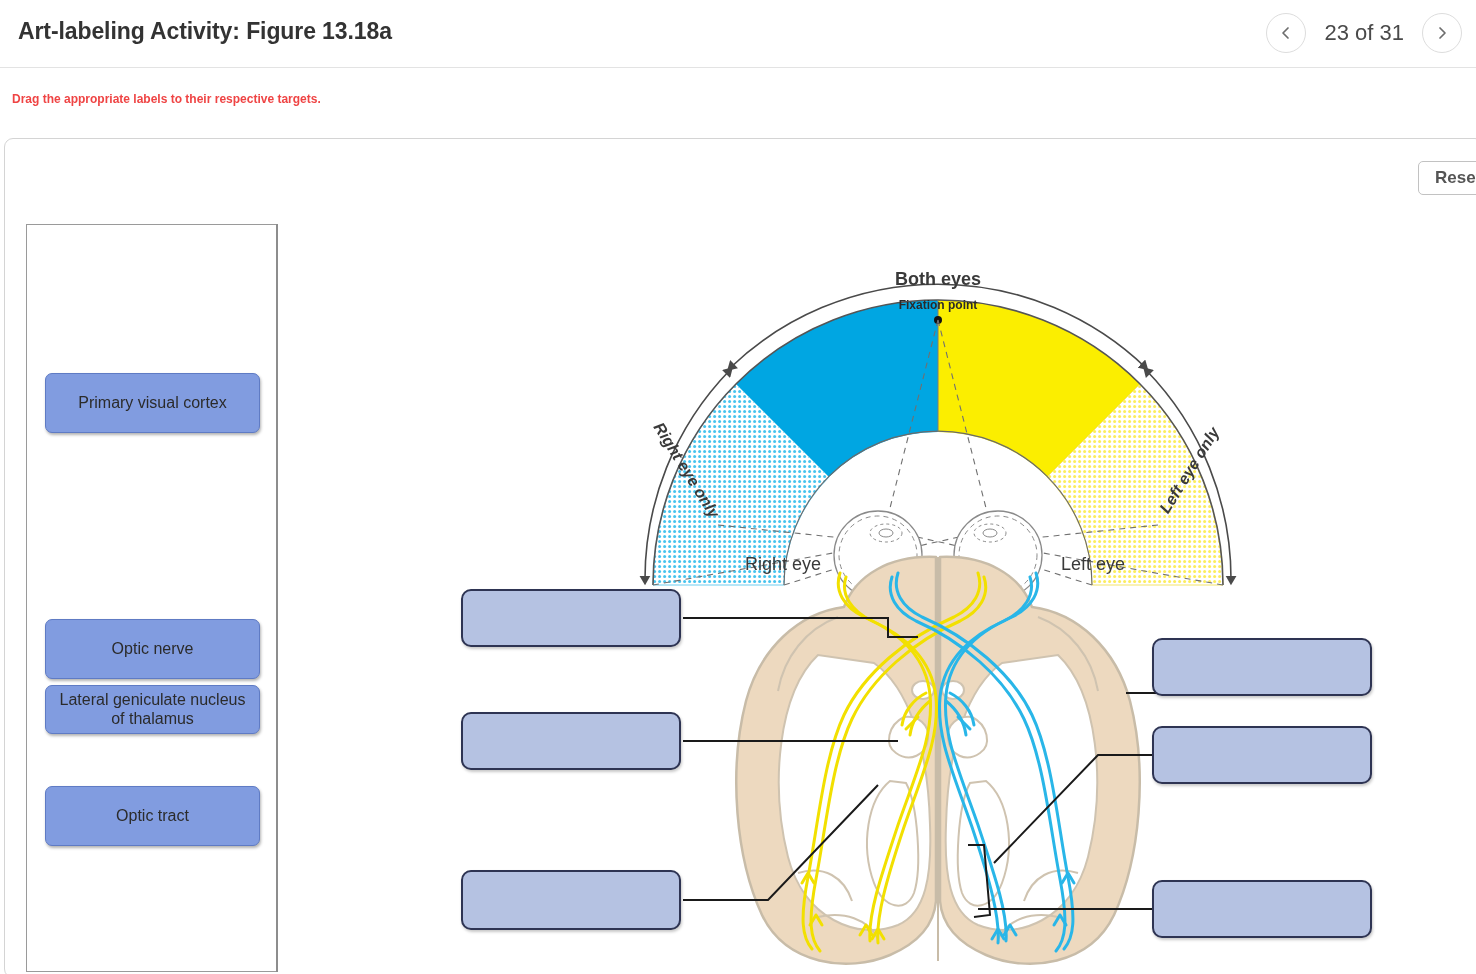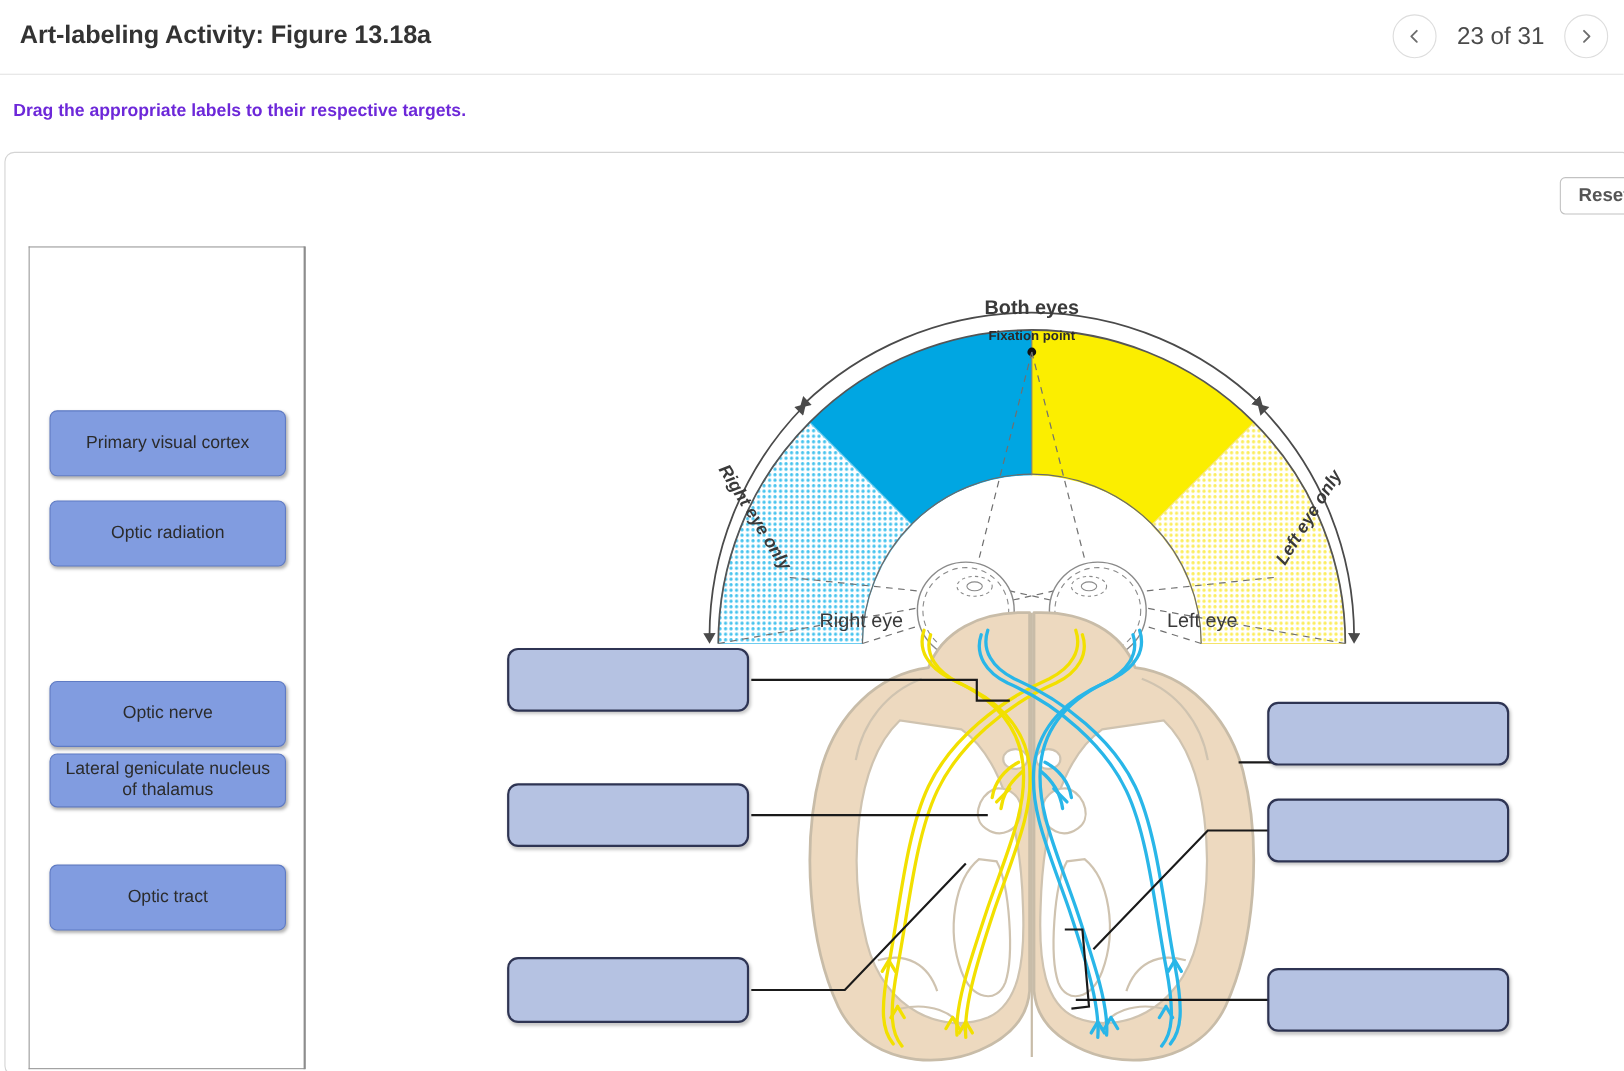--- a/index.html
+++ b/index.html
@@ -53,23 +53,23 @@
     font-size: 22px;
     color: #4a4a4a;
     padding: 0 18px;
     white-space: nowrap;
   }
 
   
   .instruction {
     position: absolute;
     left: 12px; top: 92px;
-    font-size: 16px;
+    font-size: 12px;
     font-weight: bold;
-    color: #6d28d9;
+    color: #ef4444;
     white-space: nowrap;
   }
 
   
   .activity-panel {
     position: absolute;
     left: 4px; top: 138px;
     width: 1480px; height: 840px;
     border: 1px solid #d4d4d4;
     border-radius: 9px;
@@ -185,21 +185,20 @@
 
 <div class="instruction">Drag the appropriate labels to their respective targets.</div>
 
 <div class="activity-panel"></div>
 
 <button class="reset-button">Reset</button>
 
 <div class="bank">
   <div class="bank-inner" id="bank-inner">
       <div class="drag-label" style="top: 148px; height: 60px;">Primary visual cortex</div>
-      <div class="drag-label" style="top: 230px; height: 60px;">Optic radiation</div>
       <div class="drag-label" style="top: 394px; height: 60px;">Optic nerve</div>
       <div class="drag-label" style="top: 460px; height: 49px;">Lateral geniculate nucleus of thalamus</div>
       <div class="drag-label" style="top: 561px; height: 60px; text-align: right;">Optic tract</div>
     </div>
 </div>
 <div class="bank-divider"></div>
 
 <div class="figure-wrap">
   <svg class="figure-svg" width="1200" height="747" viewBox="0 0 1200 747">
     <defs>

